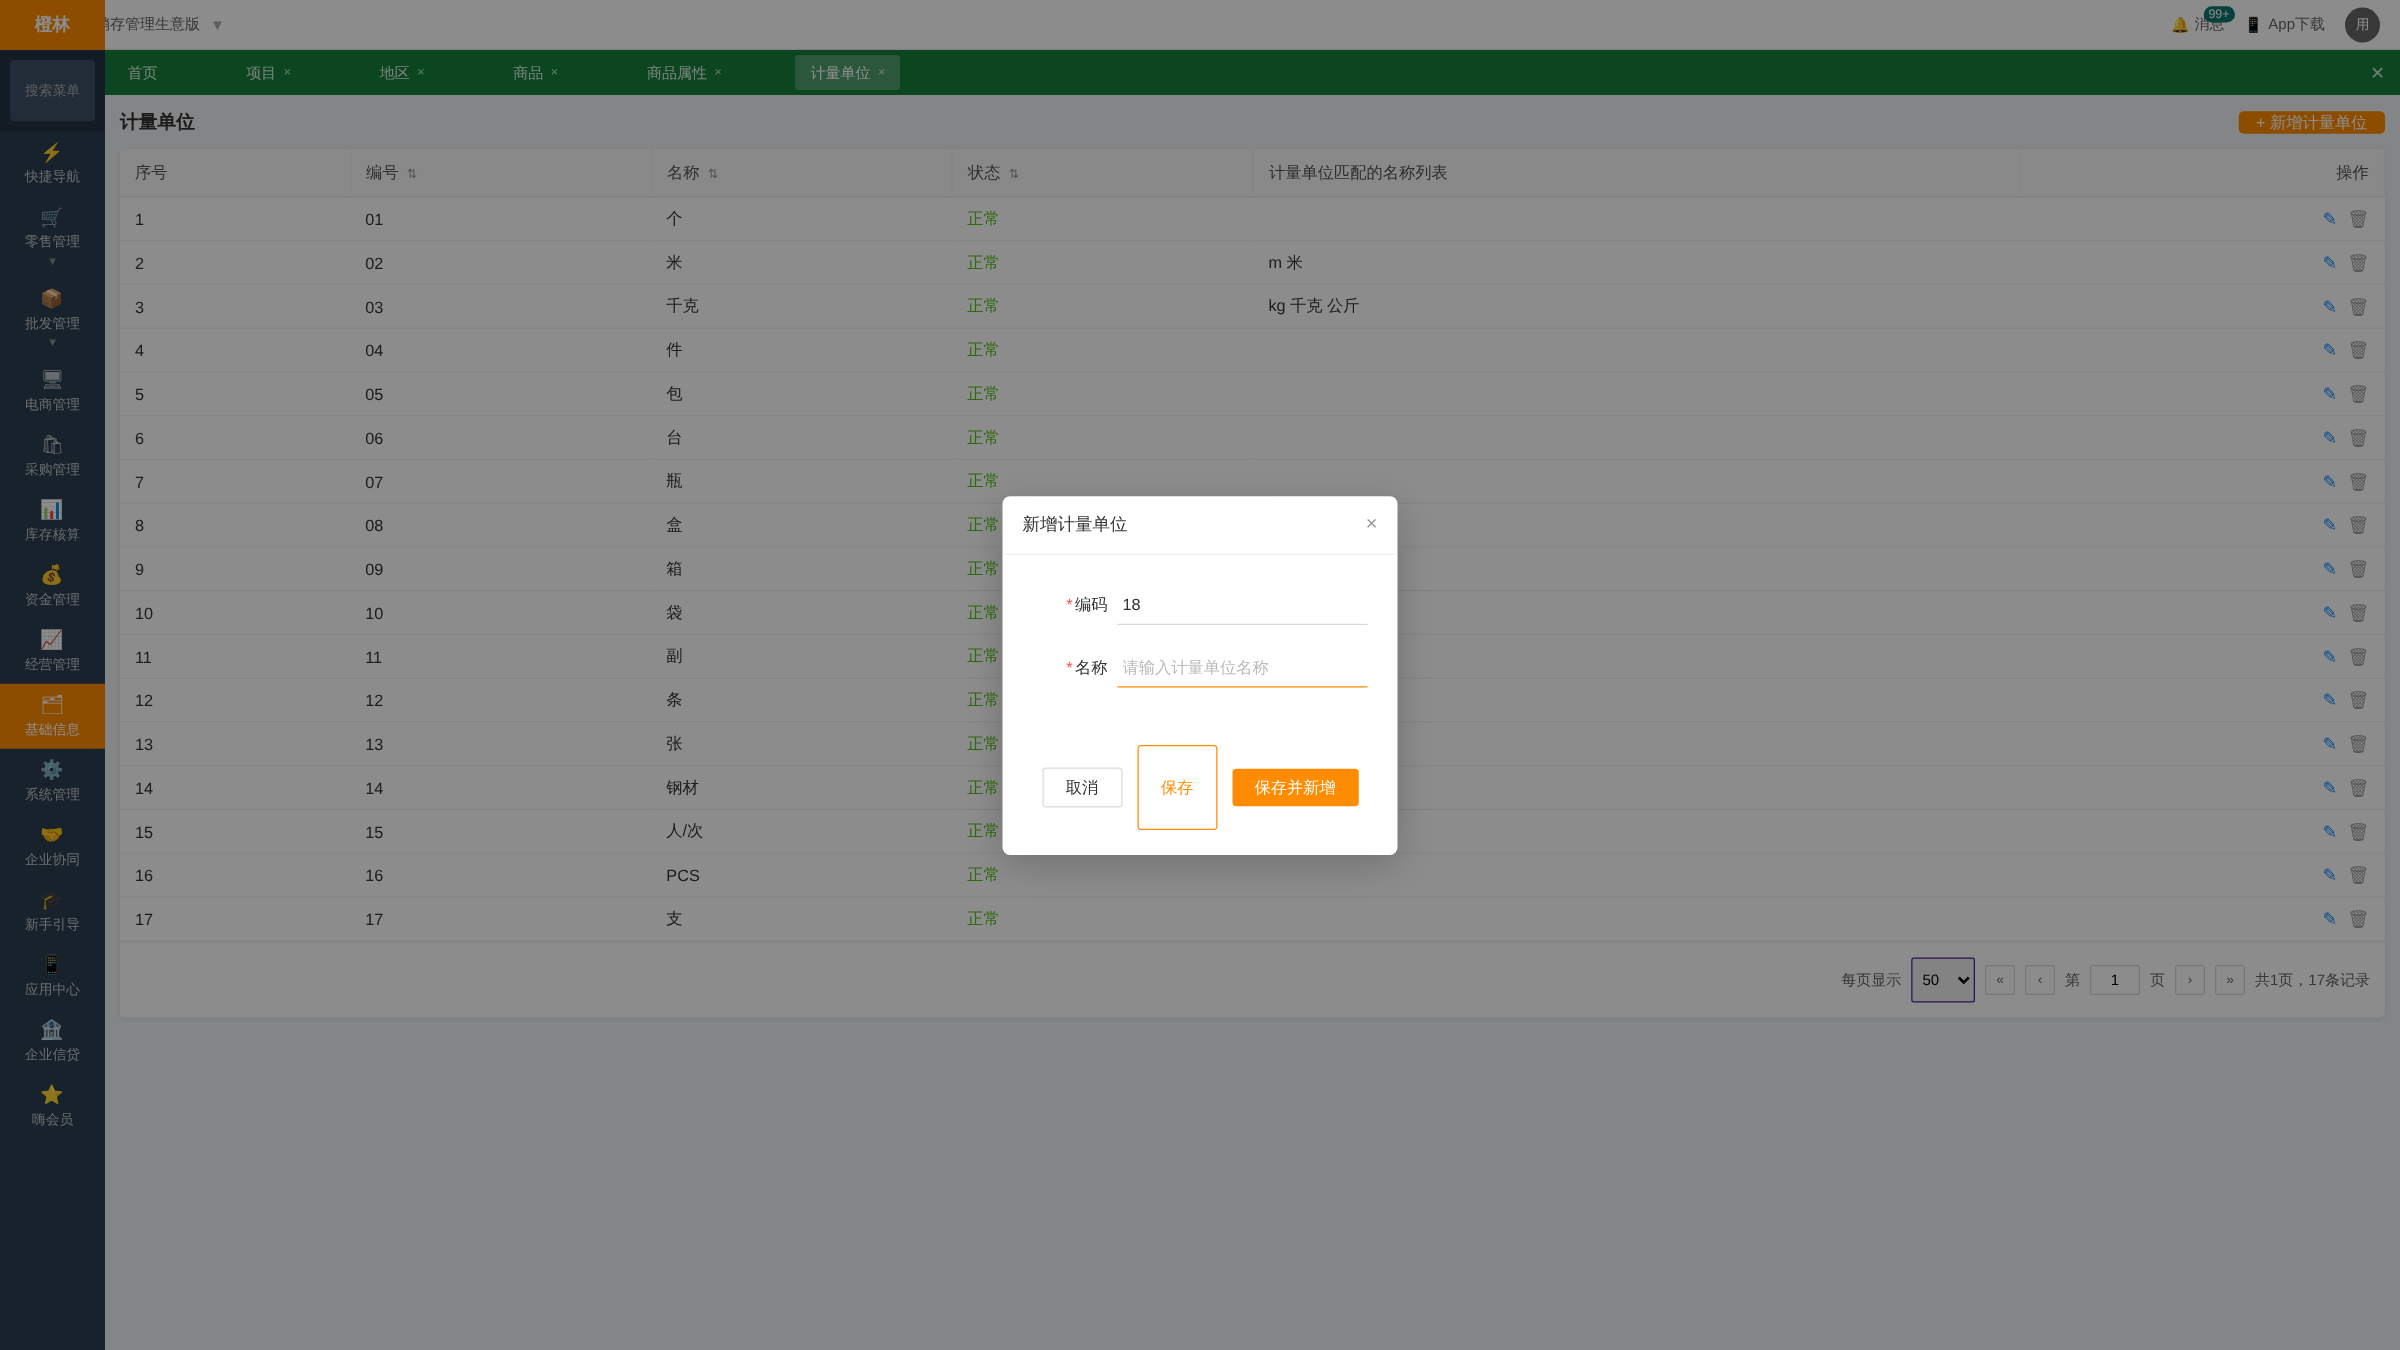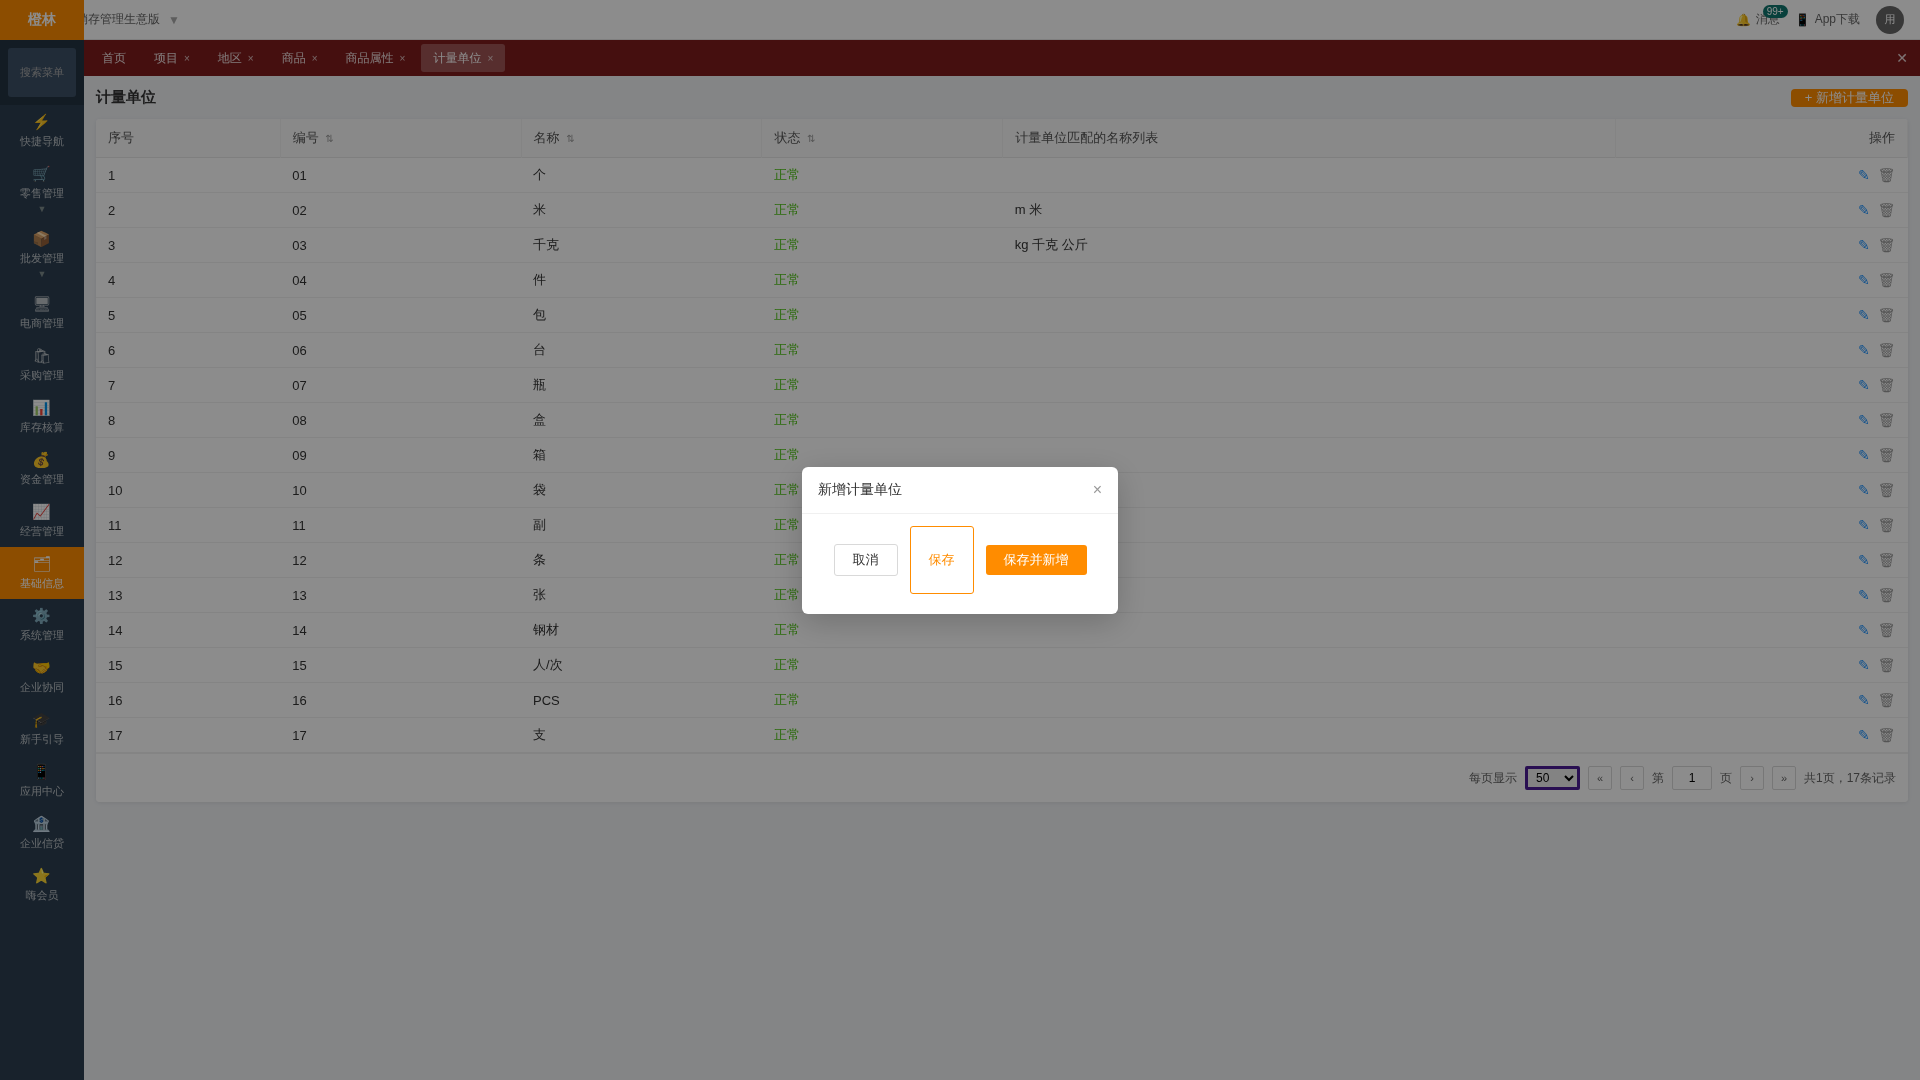--- a/index.html
+++ b/index.html
@@ -42,25 +42,26 @@
     }
     .avatar-box {
       width: 28px; height: 28px; background: #666; border-radius: 50%;
       display: flex; align-items: center; justify-content: center;
       color: white; font-size: 11px;
     }
 
     
     .tab-bar {
       height: 36px;
-      background: #7f1d1d;
+      background: #15803d;
       display: flex;
       align-items: center;
       position: fixed; top: 40px; left: 84px; right: 0; z-index: 99;
       padding: 16px 4px;
+      gap: 43px;
     }
     .tab-item {
       height: 28px;
       padding: 0 12px;
       display: flex; align-items: center; gap: 4px;
       font-size: 12px; color: rgba(255,255,255,0.85);
       cursor: pointer;
       border-radius: 3px;
       margin: 0 2px;
       white-space: nowrap;
@@ -198,21 +199,21 @@
       border: 1px solid #d9d9d9; background: white;
       display: flex; align-items: center; justify-content: center;
       cursor: pointer; border-radius: 2px; font-size: 11px;
     }
     .page-input {
       width: 40px; height: 24px;
       border: 1px solid #d9d9d9; text-align: center;
       font-size: 12px; border-radius: 2px;
     }
     .page-size-select {
-      height: 24px; border: 3px solid #4c1d95;
+      height: 36px; border: 1px solid #4c1d95;
       font-size: 12px; border-radius: 2px; padding: 0 4px;
     }
 
     
     .overlay {
       position: fixed; inset: 0;
       background: rgba(0,0,0,0.45);
       z-index: 200;
       display: flex; align-items: center; justify-content: center;
     }
@@ -672,19 +673,33 @@
     </div>
   </div>
 </div>
 
 <div class="overlay">
   <div class="modal">
     <div class="modal-header">
       <span class="modal-title">新增计量单位</span>
       <span class="modal-close">×</span>
     </div>
+    <div class="modal-body">
+      <div class="form-row">
+        <label class="form-label">
+          <span class="required">*</span><span>编码</span>
+        </label>
+        <input class="form-input" type="text" value="18" style="">
+      </div>
+      <div class="form-row">
+        <label class="form-label">
+          <span class="required">*</span><span>名称</span>
+        </label>
+        <input class="form-input active-input" type="text" placeholder="请输入计量单位名称" style="">
+      </div>
+    </div>
     <div class="modal-footer">
       <button class="btn-cancel">取消</button>
       <button class="btn-save">保存</button>
       <button class="btn-save-new">保存并新增</button>
     </div>
   </div>
 </div>
 
 </body></html>

